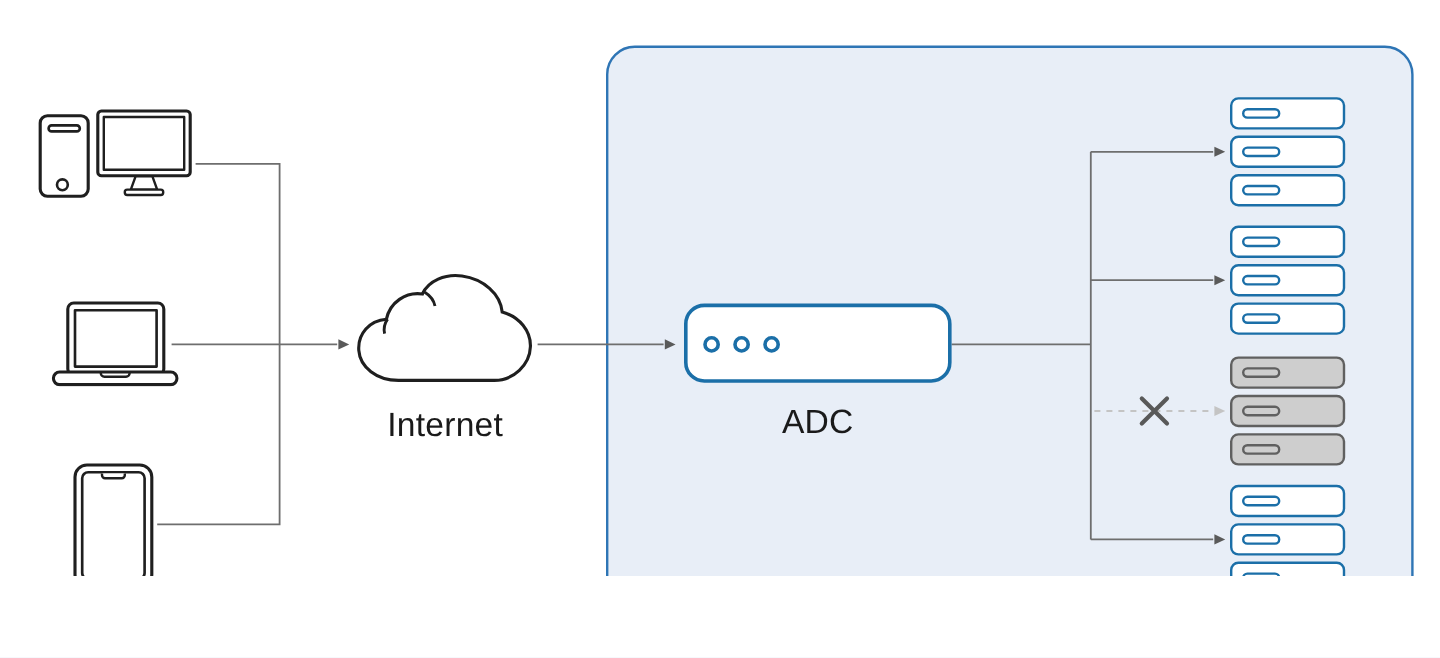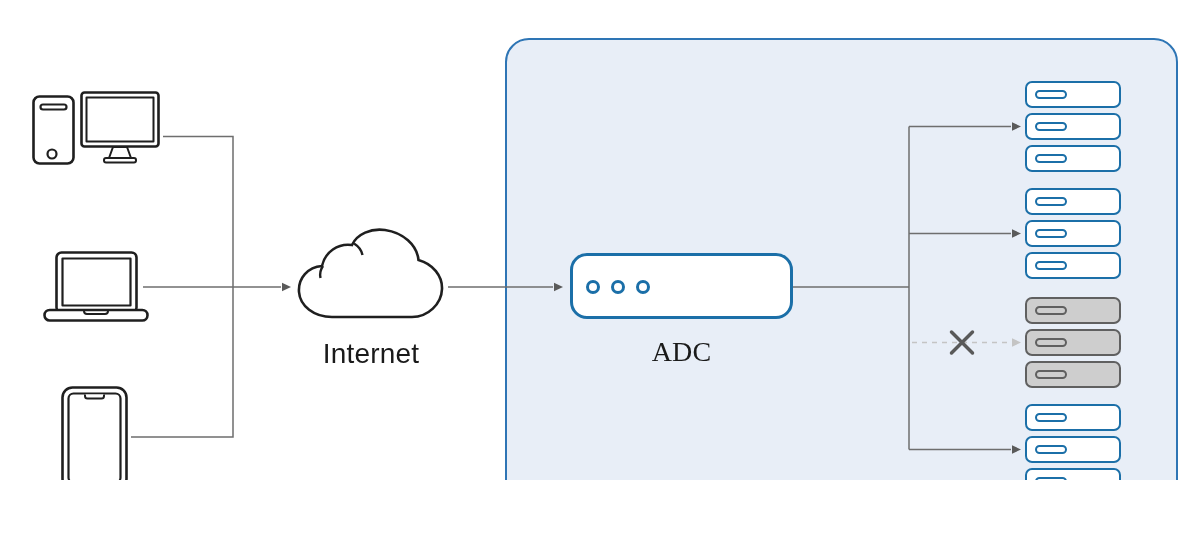--- a/index.html
+++ b/index.html
@@ -12,21 +12,21 @@
     left:505px;top:38px;width:673px;height:496px;
     background:#e8eef7;border:2px solid #2e75b5;border-radius:24px;
     box-sizing:border-box;
   }
   .connector-layer{left:0;top:0;width:1200px;height:548px;pointer-events:none;}
   .label{
     font-size:28px;line-height:30px;text-align:center;color:#1a1a1a;
     letter-spacing:0.2px;
   }
   .label-internet{left:296px;top:339px;width:150px;}
-  .label-adc{left:570px;top:337px;width:223px;font-family:Liberation Serif, serif;}
+  .label-adc{left:570px;top:337px;width:223px;}
   .adc-box{
     left:570px;top:253px;width:223px;height:66px;background:#ffffff;
     border:3px solid #1b6fa8;border-radius:17px;box-sizing:border-box;
   }
   .adc-dot{
     position:absolute;width:14px;height:14px;border:3px solid #1b6fa8;
     border-radius:50%;box-sizing:border-box;background:#ffffff;top:23.5px;
   }
   .adc-dot.d1{left:13px;} .adc-dot.d2{left:38px;} .adc-dot.d3{left:63px;}
   .server-stack{position:absolute;left:1025px;width:96px;}

